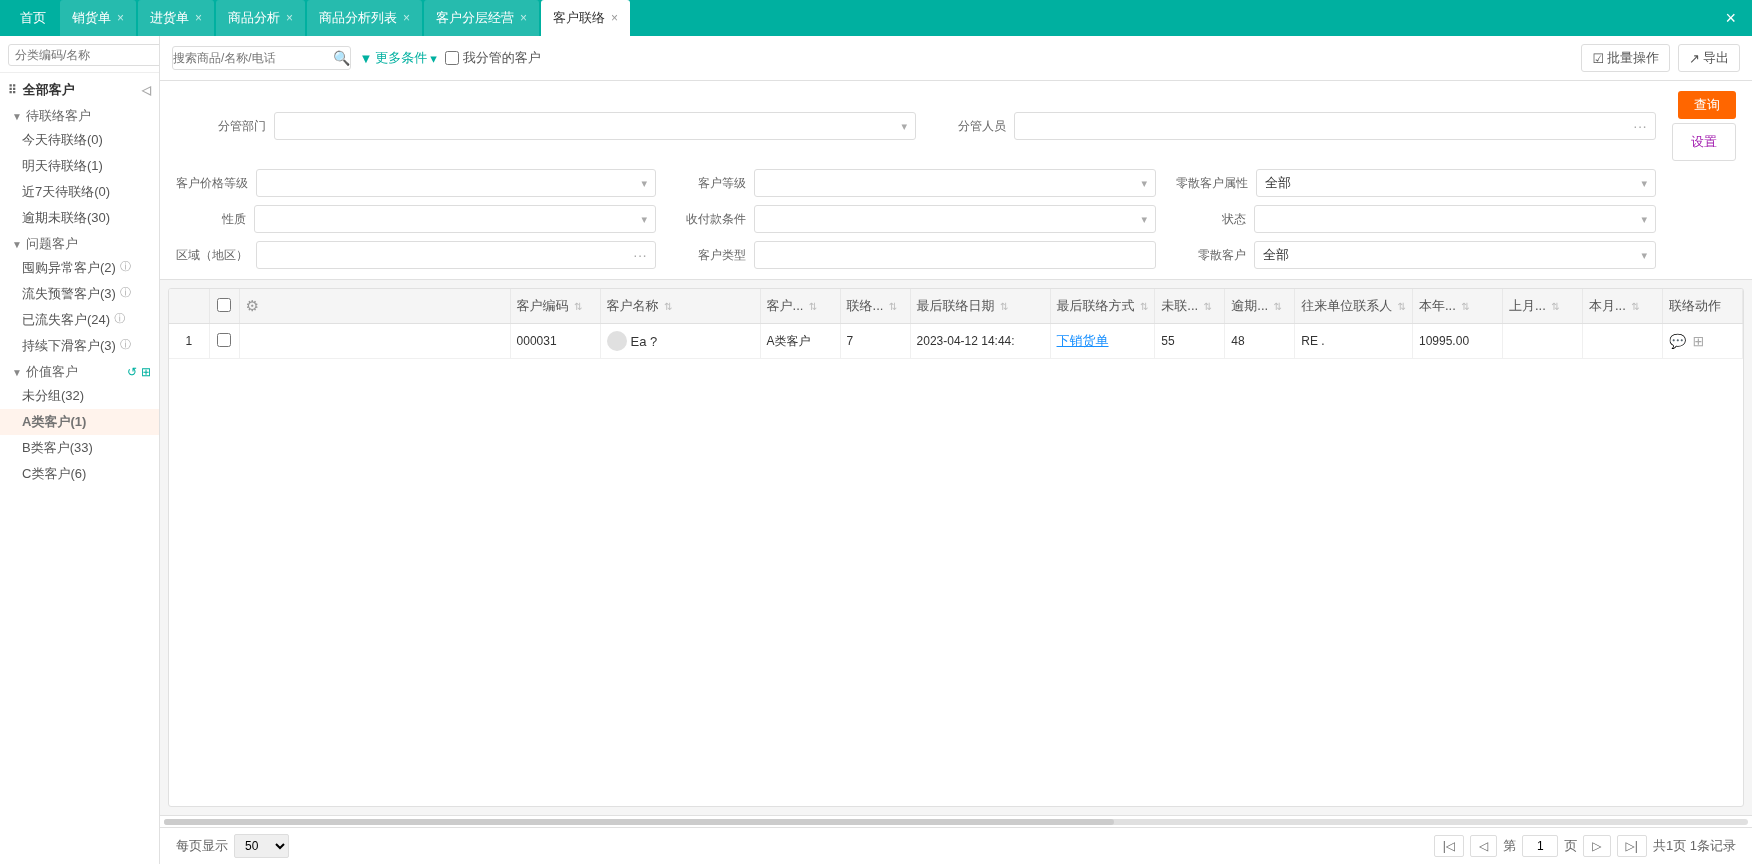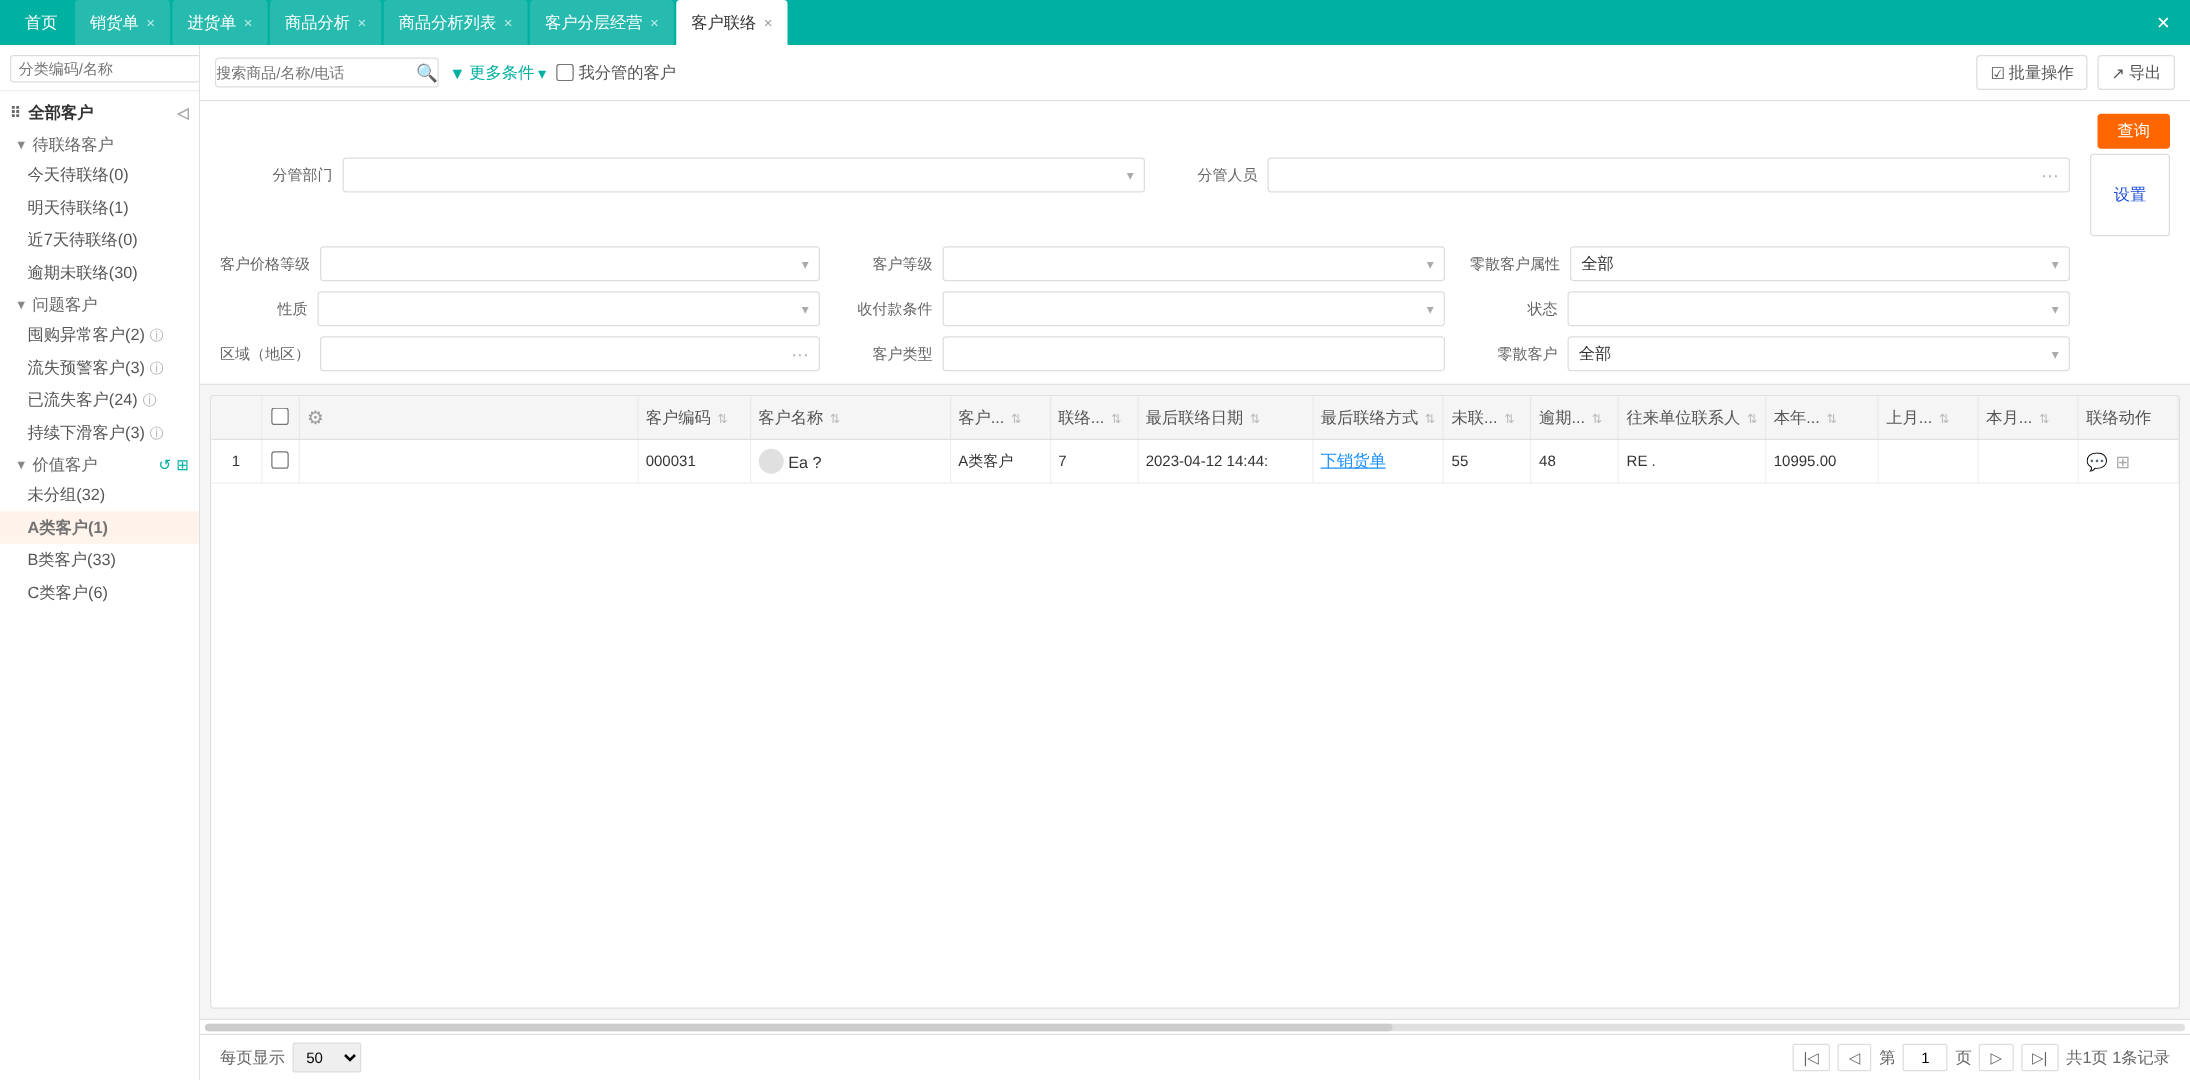--- a/index.html
+++ b/index.html
@@ -44,21 +44,21 @@
     }
     .sidebar-section-header .grid-icon { margin-right: 6px; font-size: 12px; color: #666; }
     .sidebar-section-header .collapse-btn { margin-left: auto; color: #aaa; cursor: pointer; font-size: 12px; }
     .sidebar-group-label {
       display: flex; align-items: center; padding: 4px 8px 2px 12px;
       color: #666; font-size: 12px; cursor: pointer;
     }
     .sidebar-group-label .triangle { margin-right: 4px; font-size: 10px; color: #888; }
     .sidebar-item {
       padding: 4px 8px 4px 22px; cursor: pointer; color: #555; font-size: 12px;
-      display: flex; align-items: center; white-space: nowrap;
+      display: flex; align-items: flex-start; white-space: nowrap;
     }
     .sidebar-item.active { background: #fff3ec; color: #737373; font-weight: bold; }
     .sidebar-item .info-icon { margin-left: 4px; color: #aaa; font-size: 11px; }
 
     
     .content-area { flex: 1; display: flex; flex-direction: column; background: #f5f5f5; overflow: hidden; }
 
     
     .filter-bar {
       background: #fff; padding: 8px 12px; border-bottom: 1px solid #e0e0e0;
@@ -152,21 +152,21 @@
     .table-container::-webkit-scrollbar { height: 8px; width: 8px; }
     .table-container::-webkit-scrollbar-track { background: #f1f1f1; }
     .table-container::-webkit-scrollbar-thumb { background: #ccc; border-radius: 4px; }
 
     
     .hscroll-bar {
       background: #fff; border-top: 1px solid #e0e0e0; height: 12px; display: flex; align-items: center; padding: 0 4px;
     }
 
     .btn-query { background: #f60; color: #fff; border: none; padding: 5px 16px; border-radius: 3px; cursor: pointer; font-size: 13px; }
-    .btn-settings { background: #fff; color: #1d4ed8; border: 1px solid #ddd; padding: 23px 16px; border-radius: 3px; cursor: pointer; font-size: 13px; margin-top: 4px; display: block; width: 100%; }
+    .btn-settings { background: #fff; color: #a21caf; border: 1px solid #ddd; padding: 9px 16px; border-radius: 3px; cursor: pointer; font-size: 13px; margin-top: 4px; display: block; width: 100%; }
     .query-btn-group { display: flex; flex-direction: column; align-items: flex-end; min-width: 80px; padding-left: 16px; }
 
     .checkbox-input { width: 14px; height: 14px; cursor: pointer; }
   </style>
 </head>
 <body>
 
 <div class="top-nav">
   <div class="nav-tab home">
     <span>首页</span>

